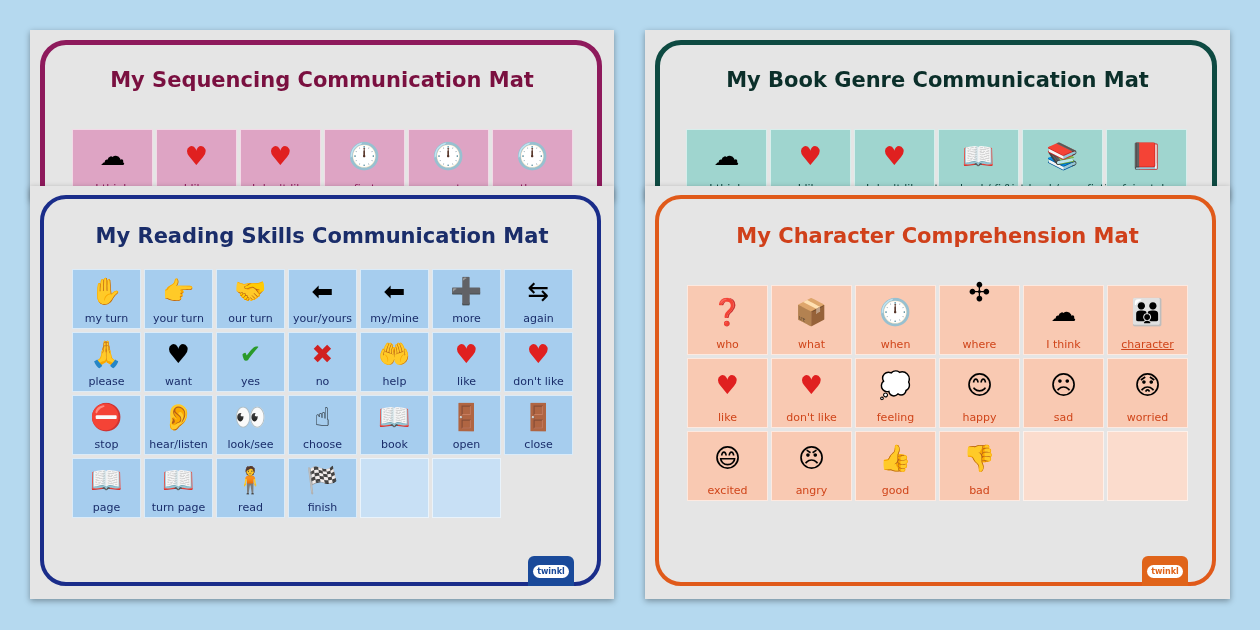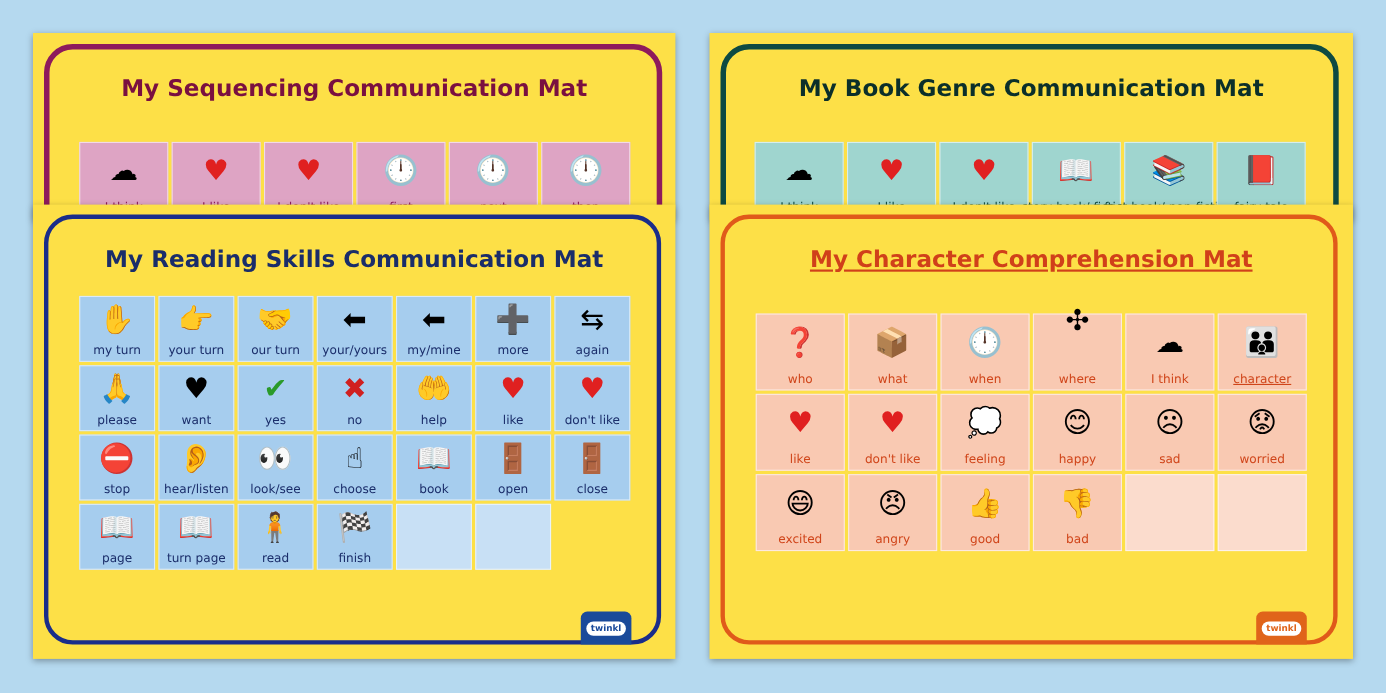--- a/index.html
+++ b/index.html
@@ -1,17 +1,17 @@
 <!DOCTYPE html>
 <html><head>
 <meta charset="utf-8">
 <style>
   html,body{margin:0;padding:0;}
   body{width:1260px;height:630px;background:#b5d9ef;position:relative;overflow:hidden;font-family:"DejaVu Sans",sans-serif;}
-  .sheet{position:absolute;background:#fde047;box-shadow:0 2px 6px rgba(0,0,0,0.35);overflow:hidden;}
+  .sheet{position:absolute;background:#e5e5e5;box-shadow:0 2px 6px rgba(0,0,0,0.35);overflow:hidden;}
   .frame{position:absolute;border-radius:26px;border-style:solid;}
   .title{position:absolute;left:0;right:0;text-align:center;font-weight:bold;font-size:21px;}
   .grid{position:absolute;display:grid;gap:3px;}
   .cell{position:relative;display:flex;flex-direction:column;align-items:center;justify-content:flex-end;box-sizing:border-box;}
   .cell .ic{flex:1;display:flex;align-items:center;justify-content:center;width:100%;font-size:26px;line-height:1;}
   .cell .lb{font-size:11px;padding-bottom:3px;white-space:nowrap;}
   .logo{position:absolute;width:46px;height:30px;border-radius:6px 6px 0 0;display:flex;align-items:center;justify-content:center;}
   .logo span{background:#fff;border-radius:10px;font-size:8px;font-weight:bold;padding:2px 4px;}
 </style>
 </head>
@@ -192,21 +192,21 @@
         <span class="lb" style="color: rgb(26, 45, 106);"></span>
       </div>
     </div>
   <div class="logo" style="left:498px;top:370px;background:#1a4a9a;">
       <span style="color:#1a4a9a;">twinkl</span>
     </div>
 </div>
 
 <div class="sheet" style="left:645px;top:186px;width:585px;height:413px;">
   <div class="frame" style="left:10px;top:9px;width:553px;height:383px;border-width:4px;border-color:#e05a1a;"></div>
-  <div class="title" style="top:38px;color:#d0401a;text-decoration:underline;">My Character Comprehension Mat</div>
+  <div class="title" style="top:38px;color:#d0401a;">My Character Comprehension Mat</div>
   <div class="grid" id="grid-char" style="left:42px;top:99px;grid-template-columns:repeat(6,81px);grid-template-rows:repeat(3,70px);">
       <div class="cell" style="background: rgb(249, 201, 178); border: 1px solid rgba(255, 255, 255, 0.6);">
         <span class="ic">❓</span>
         <span class="lb" style="color: rgb(208, 69, 26);">who</span>
       </div>
       <div class="cell" style="background: rgb(249, 201, 178); border: 1px solid rgba(255, 255, 255, 0.6);">
         <span class="ic">📦</span>
         <span class="lb" style="color: rgb(208, 69, 26);">what</span>
       </div>
       <div class="cell" style="background: rgb(249, 201, 178); border: 1px solid rgba(255, 255, 255, 0.6);">

